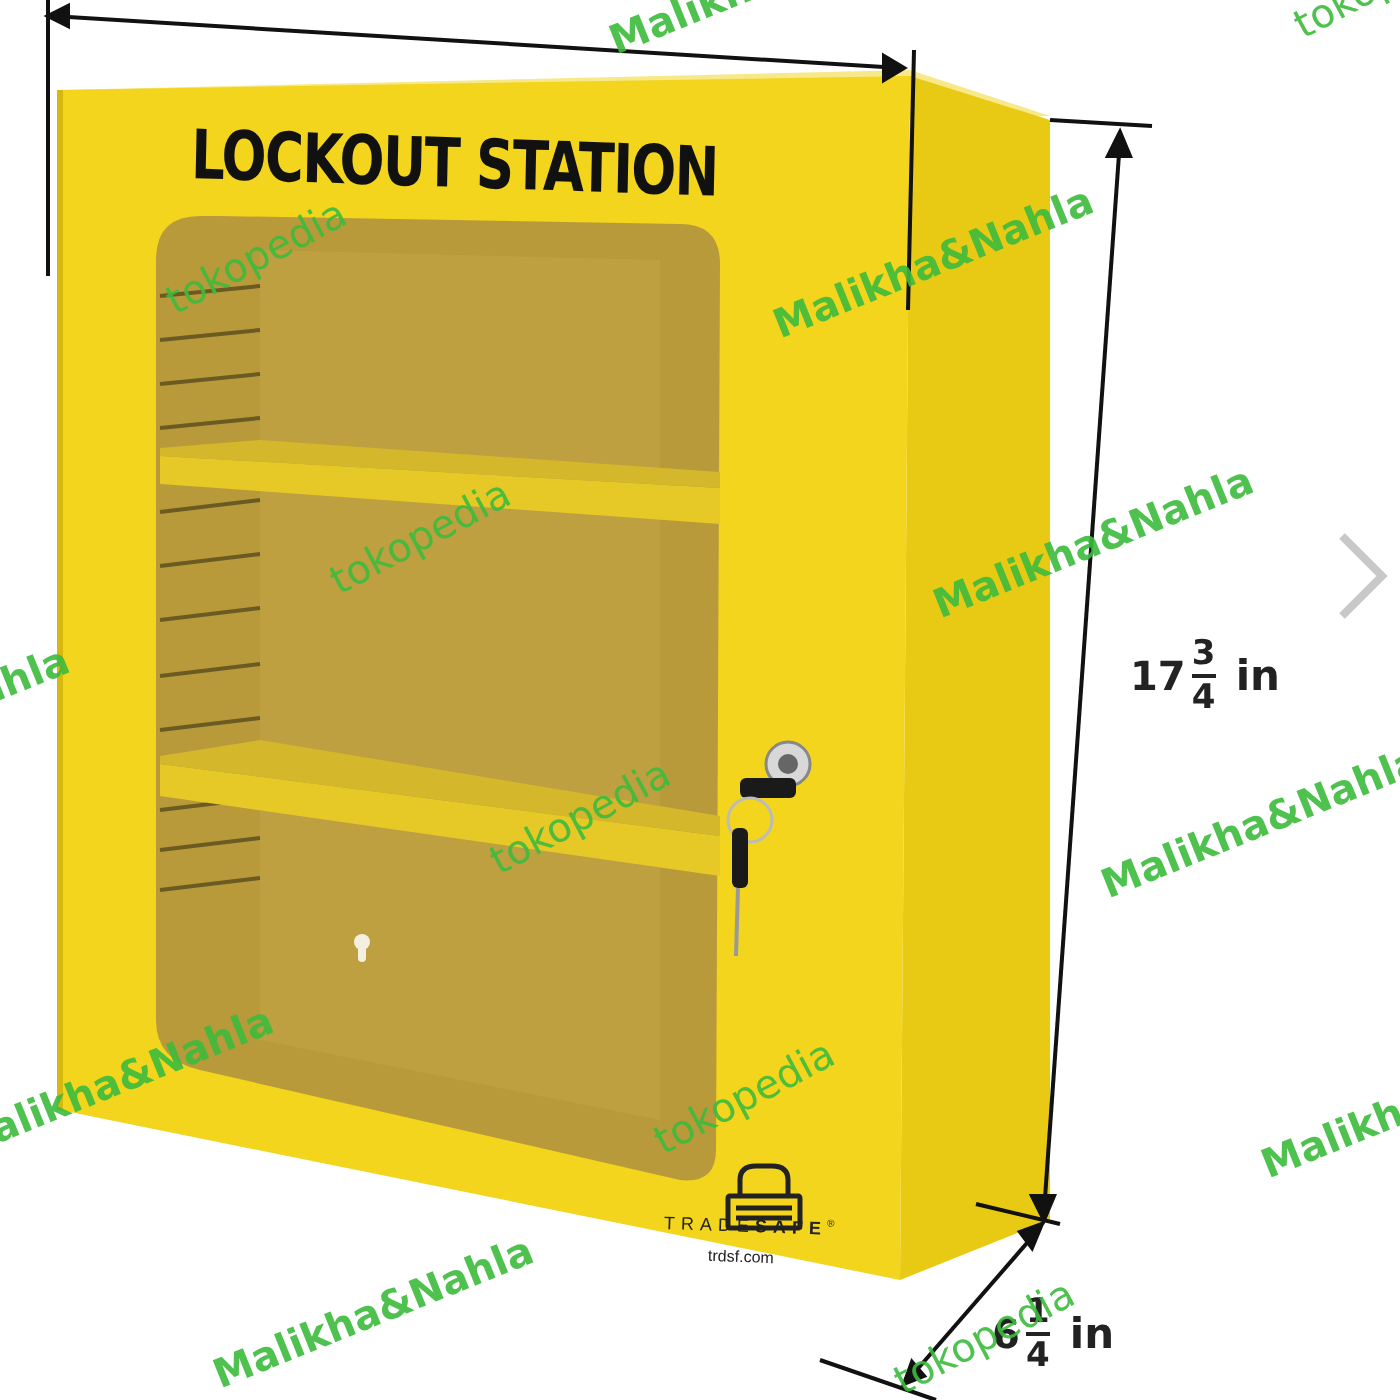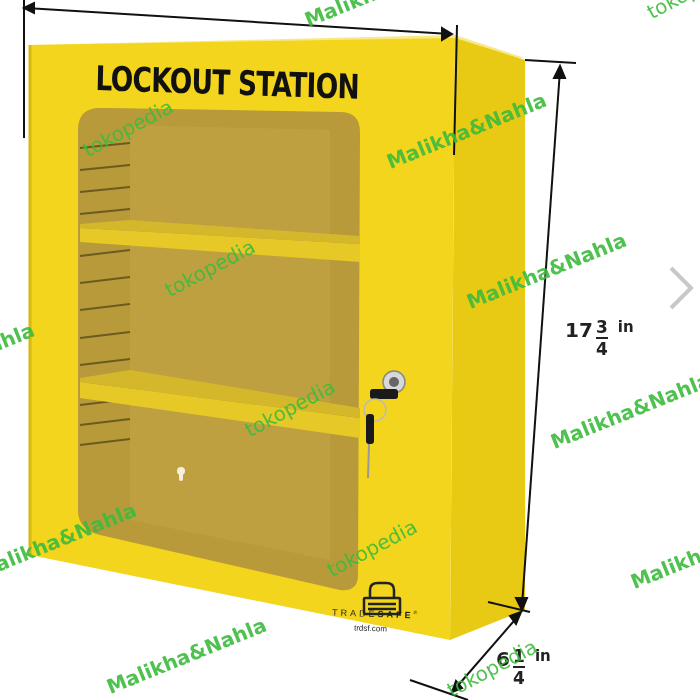--- a/index.html
+++ b/index.html
@@ -23,26 +23,26 @@
     font-size: 9px; letter-spacing: 3px; color: #222;
     transform: rotate(2deg);
   }
   .brand b { font-weight: bold; }
   .brand-url {
     position: absolute; left: 354px; top: 624px;
     font-size: 8px; color: #222; transform: rotate(2deg);
   }
   .dim {
     position: absolute; font-family: "DejaVu Sans", sans-serif;
-    font-weight: bold; color: #222; display: flex; align-items: flex-start;
+    font-weight: bold; color: #222; display: flex; align-items: center;
   }
   .dim .whole { font-size: 20px; }
   .dim .frac { display: inline-flex; flex-direction: column; align-items: center; margin: 0 6px 0 3px; font-size: 17px; line-height: 18px; }
   .dim .frac .bar { width: 12px; height: 2px; background: #222; margin: 1px 0; }
-  .dim .unit { font-size: 15px; margin-left: 4px; }
+  .dim .unit { font-size: 21px; margin-left: 4px; }
   .dim-height { left: 565px; top: 318px; }
   .dim-depth { left: 496px; top: 647px; }
   .wm {
     position: absolute; color: #3dbb3d; font-weight: bold;
     font-family: "DejaVu Sans", sans-serif;
     transform-origin: left bottom; white-space: nowrap; opacity: 0.9;
   }
   .wm-t { font-family: "DejaVu Sans", sans-serif; font-weight: bold; color: #3dbb3d; }
   .nav-next {
     position: absolute; left: 665px; top: 262px; width: 30px; height: 52px;

